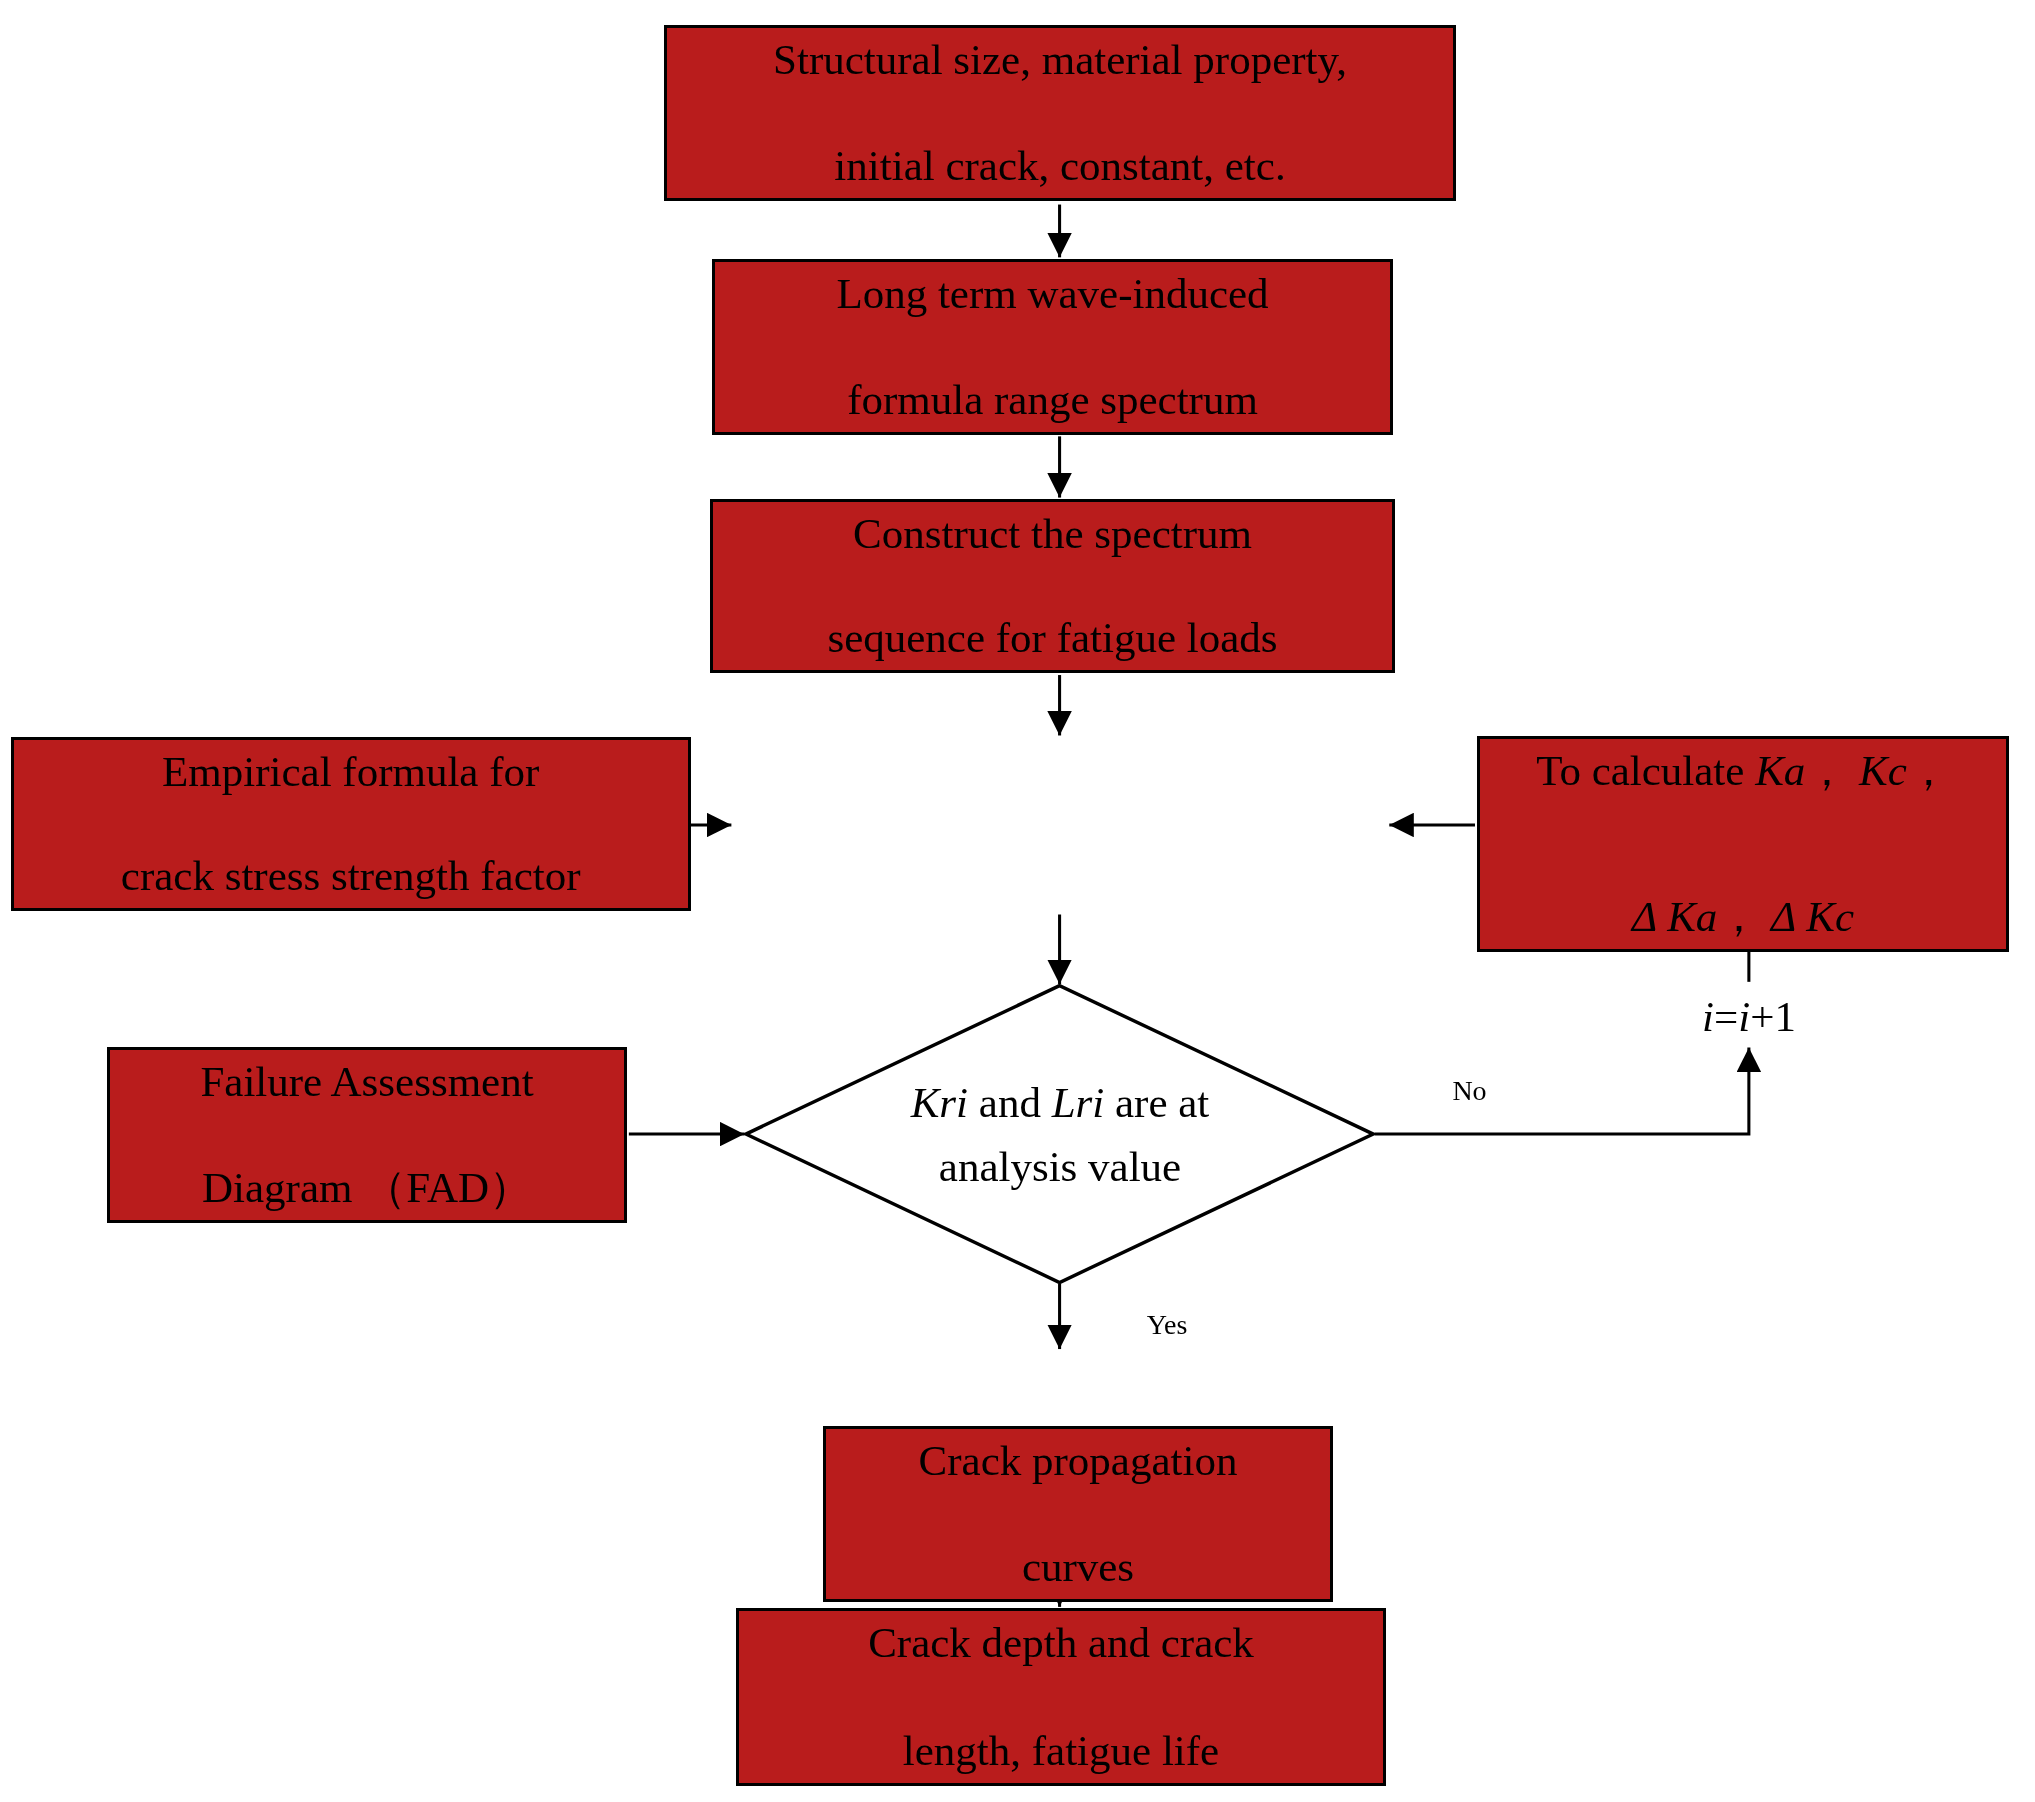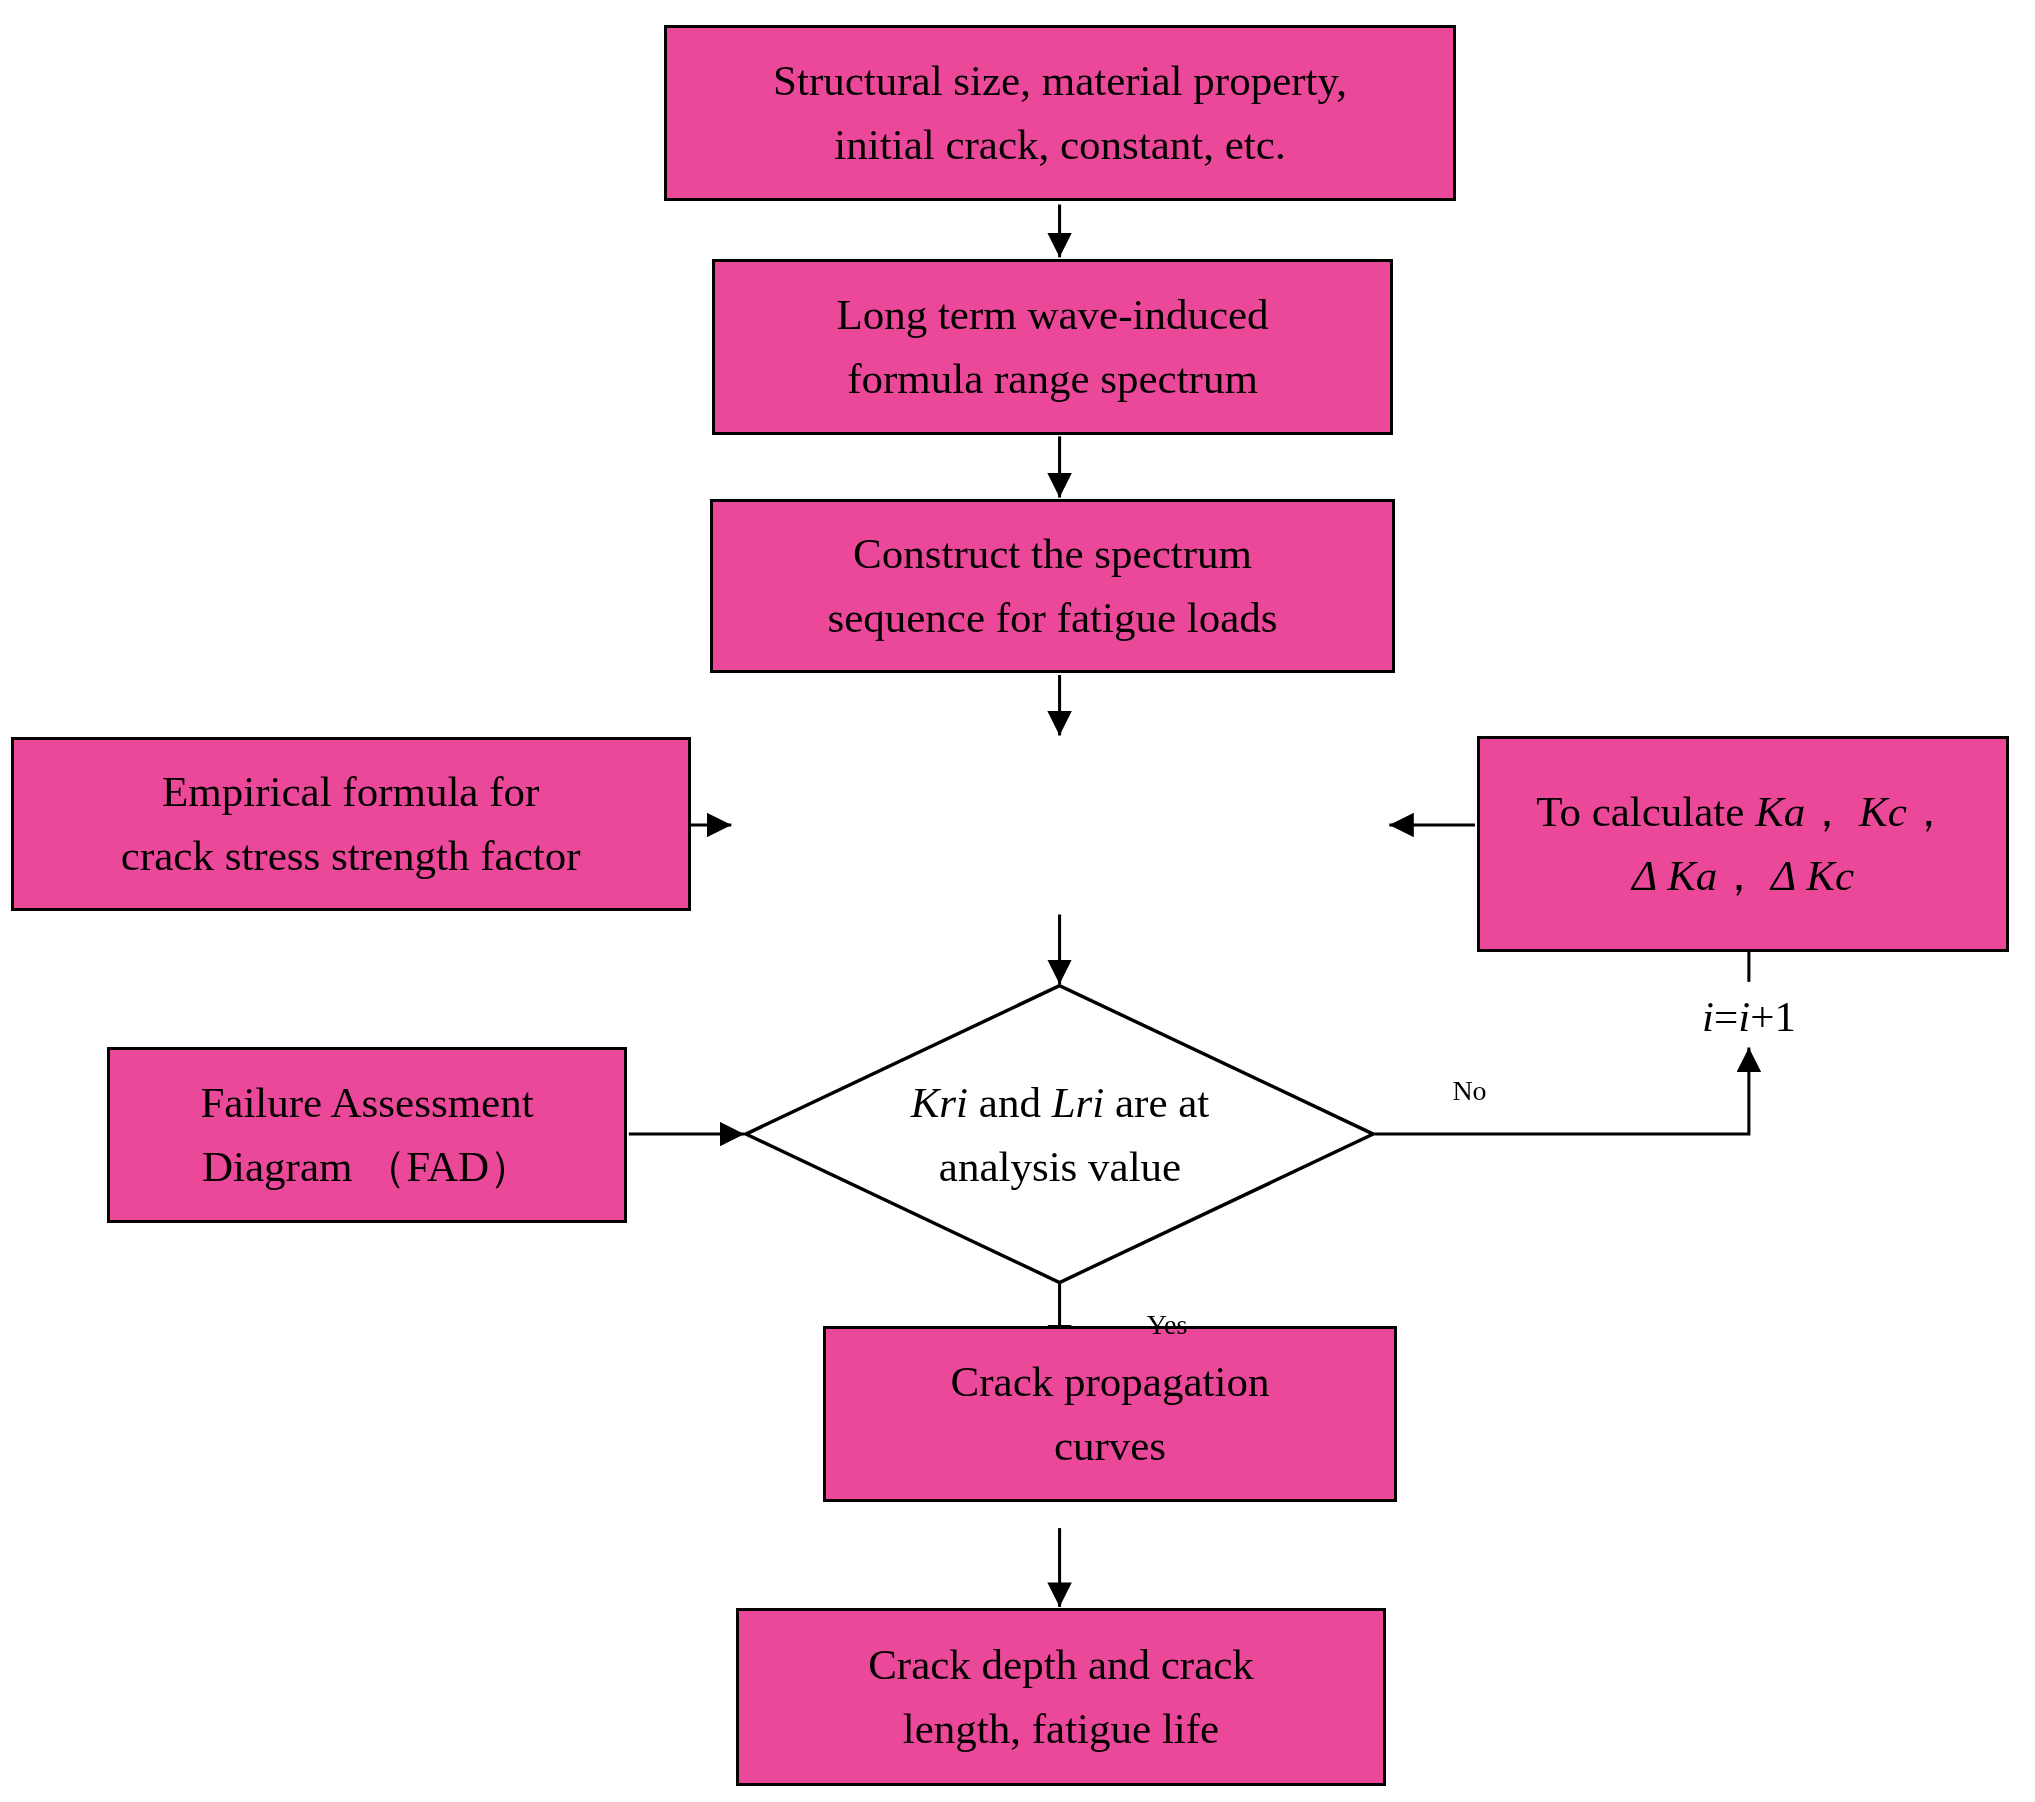--- a/index.html
+++ b/index.html
@@ -6,23 +6,23 @@
   #canvas{
     position:relative;
     width:2035px;height:1803px;
     background:#ffffff;
     font-family:"Liberation Serif", serif;
     color:#000;
   }
   #wires{position:absolute;left:0;top:0;width:2035px;height:1803px;}
   .node{
     position:absolute;
-    background:#ec4899;
+    background:#b91c1c;
     border:3.8px solid #000000;
-    display:flex;flex-direction:column;justify-content:center;align-items:center;
+    display:flex;flex-direction:column;justify-content:space-between;align-items:center;
     text-align:center;
     font-size:43px;line-height:64px;
     box-sizing:border-box;
     font-family:Liberation Serif, serif;
   }
   .node span{display:block;white-space:nowrap;}
   .diamond-text{
     position:absolute;
     display:flex;flex-direction:column;justify-content:center;align-items:center;
     text-align:center;font-size:43px;line-height:64px;
@@ -90,21 +90,21 @@
   <div class="node" style="left:107px;top:1047px;width:520px;height:176px;">
     <span>Failure Assessment</span>
     <span>Diagram （FAD）</span>
   </div>
 
   <div class="diamond-text" style="left:769px;top:1070px;width:582px;height:129px;">
     <span><i style="display: inline;">Kri</i><span style="display: inline;"> and </span><i style="display: inline; margin-top: 9px;">Lri</i><span style="display: inline;"> are at</span></span>
     <span><span style="display: inline;">analysis value</span></span>
   </div>
 
-  <div class="node" style="left:823px;top:1326px;width:574px;height:176px;">
+  <div class="node" style="left:823px;top:1426px;width:510px;height:176px;">
     <span>Crack propagation</span>
     <span>curves</span>
   </div>
 
   <div class="node" style="left:736px;top:1608px;width:650px;height:178px;">
     <span>Crack depth and crack</span>
     <span>length, fatigue life</span>
   </div>
 
   <div class="edge-label" style="left:1106px;top:1301px;width:122px;">Yes</div>

